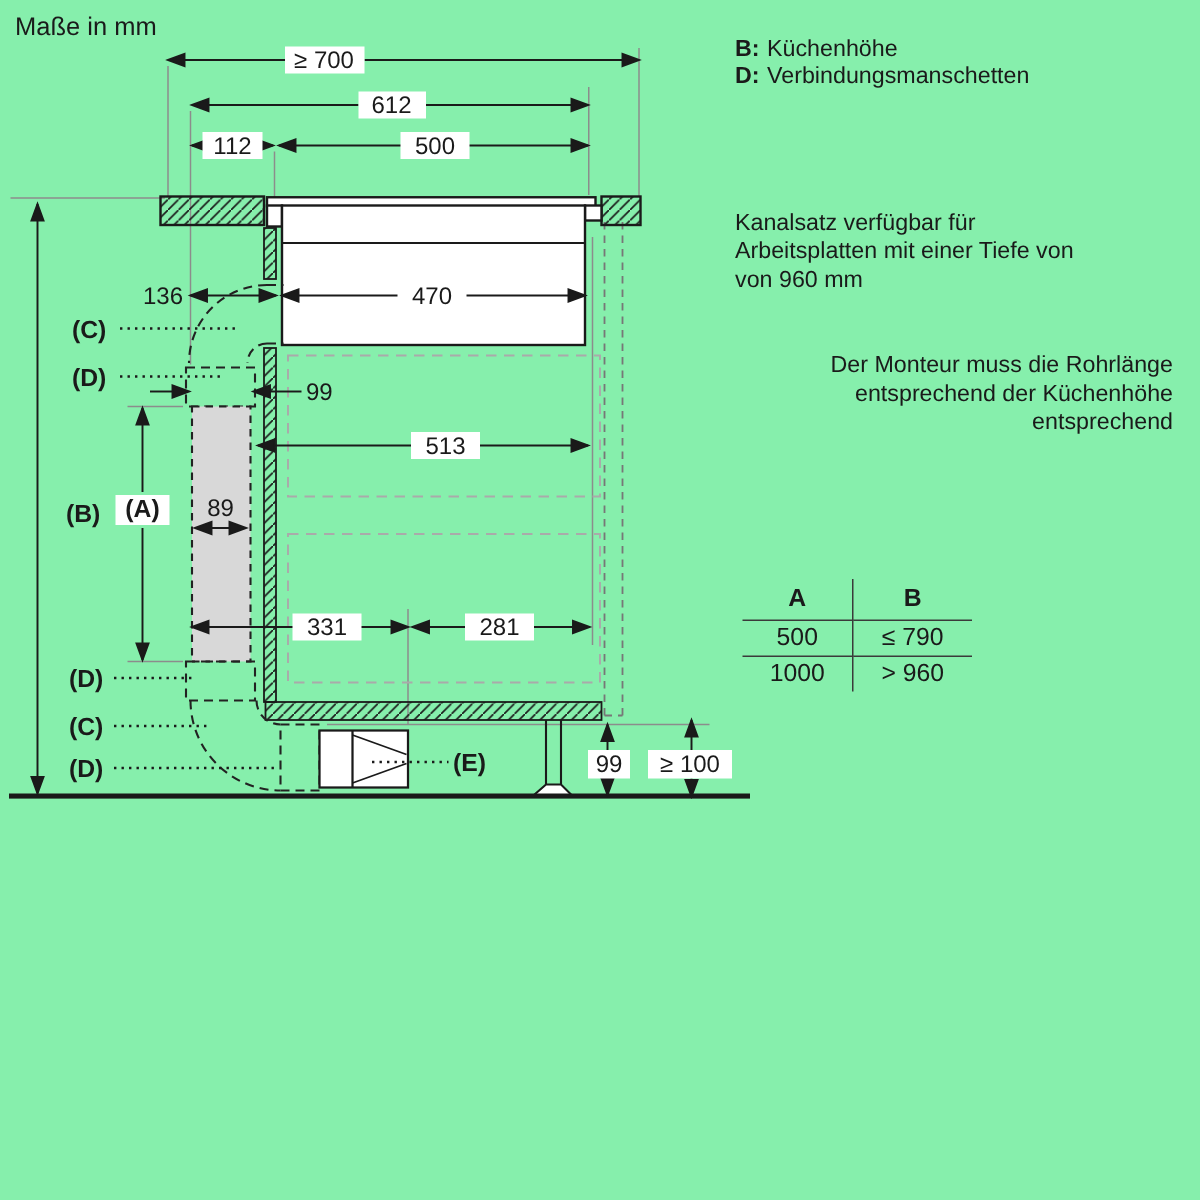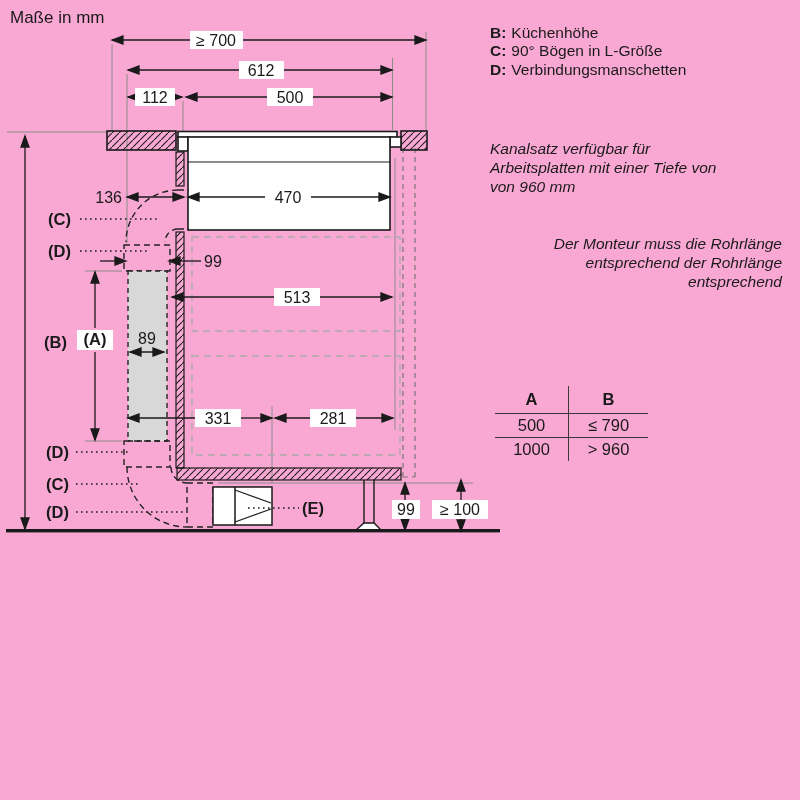--- a/index.html
+++ b/index.html
@@ -1,24 +1,24 @@
 <!DOCTYPE html>
 <html><head>
 <meta charset="utf-8">
 <style>
   html,body{margin:0;padding:0;background:#fff;}
-  #canvas{position:relative;width:800px;height:800px;background:#f9a8d4;overflow:hidden;
+  #canvas{position:relative;width:800px;height:800px;background:#86efac;overflow:hidden;
           font-family:"Liberation Sans",sans-serif;color:#1a1a1a;}
   #units{position:absolute;left:10px;top:8px;font-size:17px;}
   #diagram-svg{position:absolute;left:0;top:0;}
   svg text{font-family:"Liberation Sans",sans-serif;font-size:16px;fill:#1a1a1a;}
   svg text.lbl{font-weight:bold;font-size:16.5px;}
   #legend{position:absolute;left:490px;top:24px;font-size:15.5px;line-height:18.4px;}
   #legend .row b{margin-right:5px;}
-  .note{position:absolute;left:490px;width:292px;font-size:15.5px;line-height:19px;font-style:italic;}
+  .note{position:absolute;left:490px;width:292px;font-size:15.5px;line-height:19px;}
   #note1{top:139px;}
   #note2{top:234px;text-align:right;}
   #spec-table{position:absolute;left:495px;top:386px;}
   #spec-table table{border-collapse:collapse;font-size:16.5px;}
   #spec-table td{text-align:center;padding:0;}
   #spec-table .c1{width:73px;border-right:1.5px solid #3a3a3a;}
   #spec-table .c2{width:79px;}
   #spec-table tr.hd td{font-weight:bold;height:27px;border-bottom:1.5px solid #3a3a3a;}
   #spec-table tr.r1 td{height:23px;border-bottom:1.5px solid #3a3a3a;}
   #spec-table tr.r2 td{height:23px;}
@@ -212,33 +212,32 @@
     <text x="48" y="225" class="lbl">(C)</text>
     <text x="48" y="257" class="lbl">(D)</text>
     <text x="46" y="458" class="lbl">(D)</text>
     <text x="46" y="490" class="lbl">(C)</text>
     <text x="46" y="518" class="lbl">(D)</text>
     <text x="302" y="514" class="lbl">(E)</text>
   </svg>
 
   <div id="legend">
     <div class="row"><b>B:</b><span>Küchenhöhe</span></div>
-    <div class="row"><b>C:</b><span>90° Bögen in L-Größe</span></div>
     <div class="row"><b>D:</b><span>Verbindungsmanschetten</span></div>
   </div>
 
   <div id="note1" class="note">
     <div>Kanalsatz verfügbar für</div>
     <div>Arbeitsplatten mit einer Tiefe von</div>
     <div>von 960 mm</div>
   </div>
 
   <div id="note2" class="note">
     <div>Der Monteur muss die Rohrlänge</div>
-    <div>entsprechend der Rohrlänge</div>
+    <div>entsprechend der Küchenhöhe</div>
     <div>entsprechend</div>
   </div>
 
   <div id="spec-table">
     <table>
       <tbody>
           <tr class="hd">
         <td class="c1">A</td>
         <td class="c2">B</td>
       </tr>

